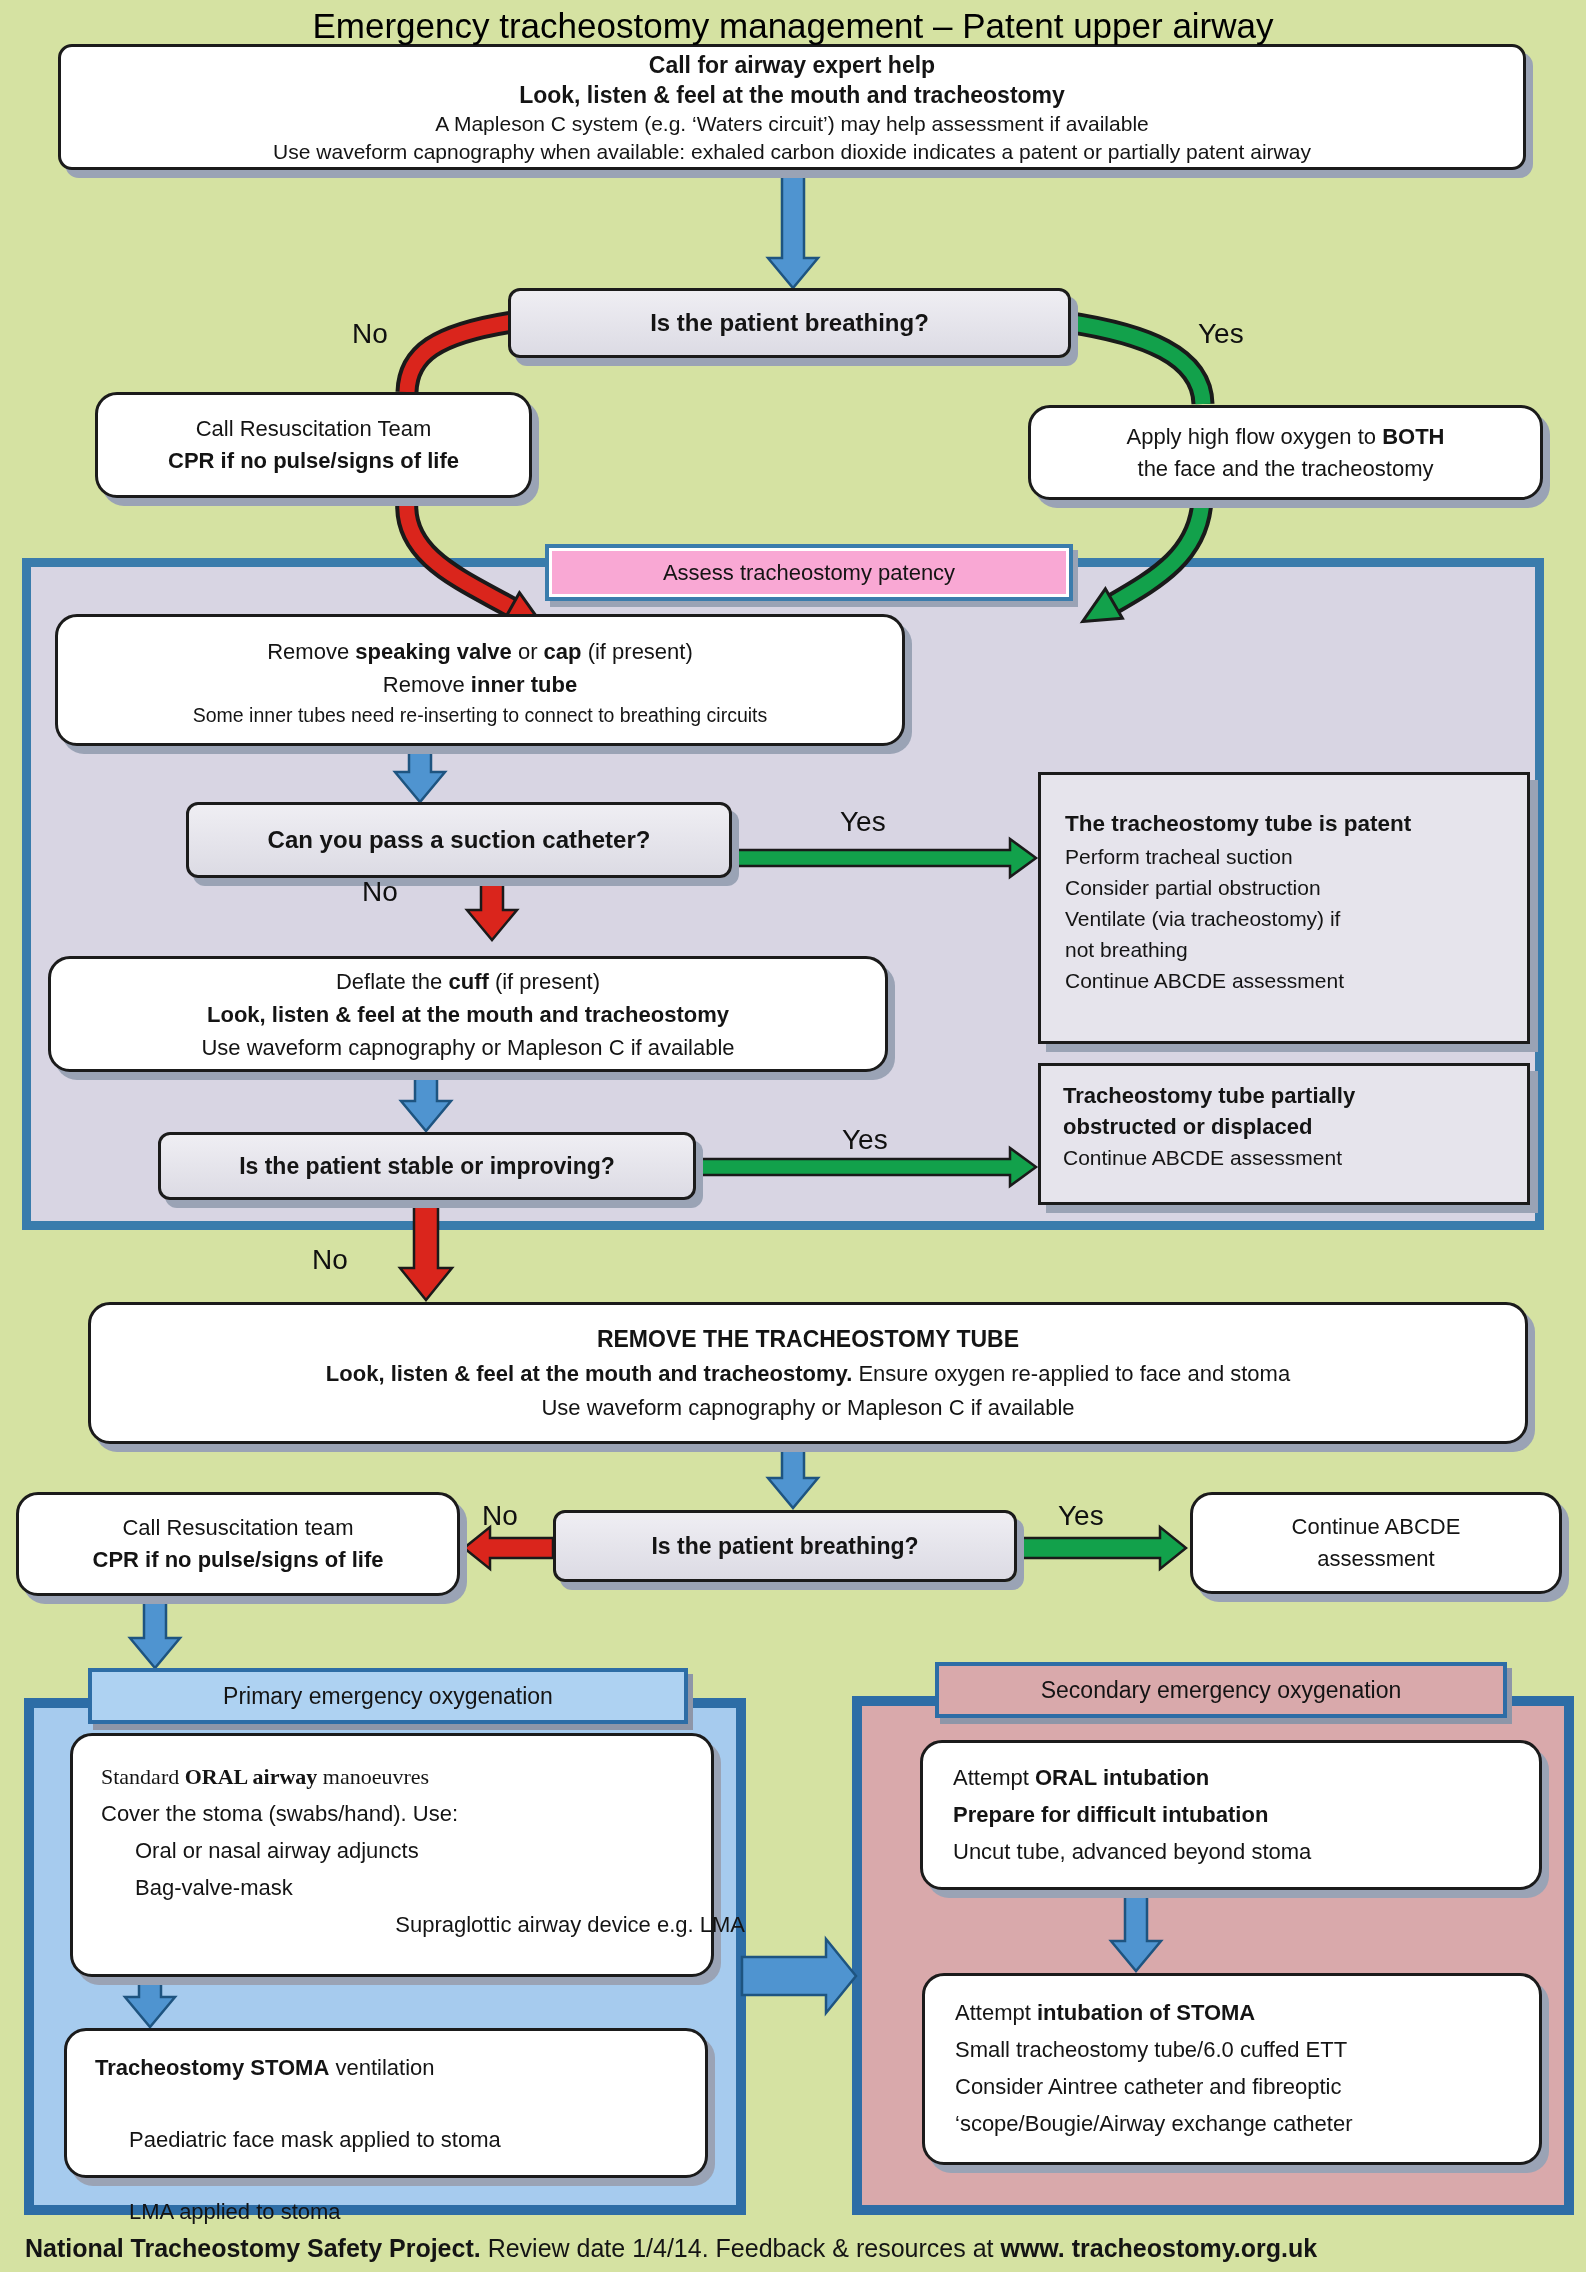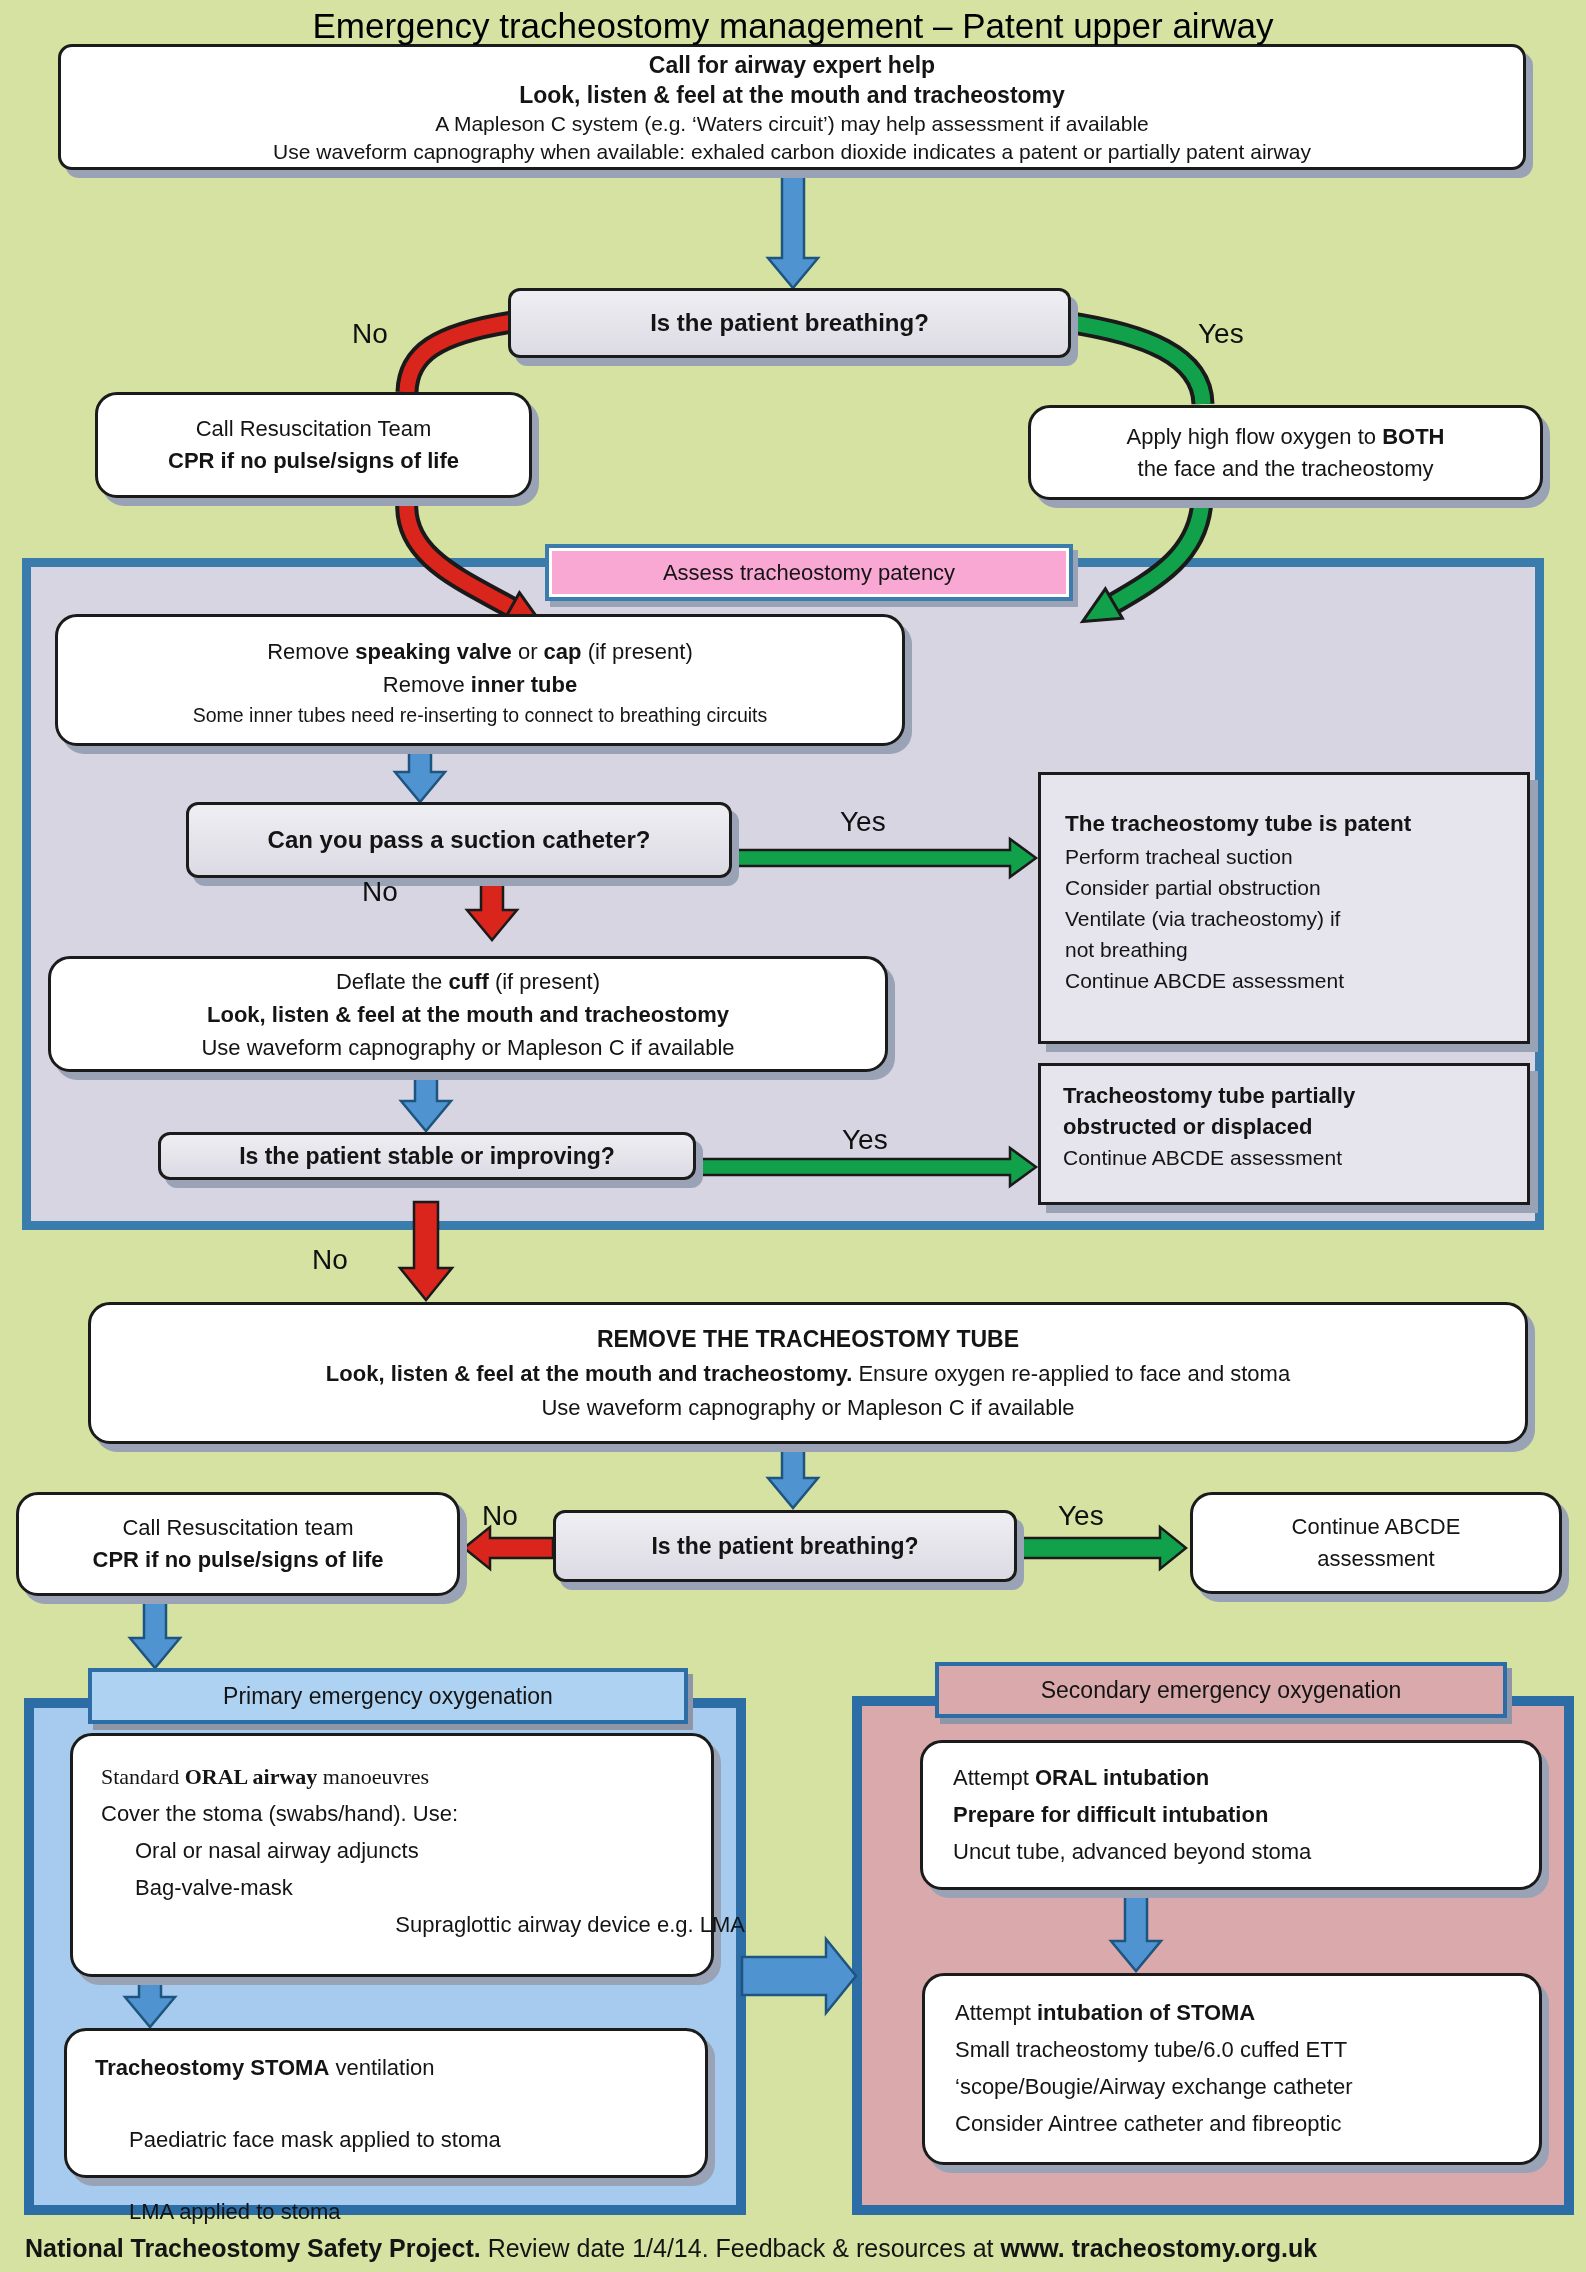--- a/index.html
+++ b/index.html
@@ -125,21 +125,21 @@
     <div class="ln t21" style="line-height:31px;">not breathing</div>
     <div class="ln t21" style="line-height:31px;">Continue ABCDE assessment</div>
   </div>
 
   <div class="box r22 sh" style="left:48px;top:956px;width:840px;height:116px;">
     <div class="ln t22" style="line-height:33px;"><span>Deflate the </span><span class="b">cuff</span><span> (if present)</span></div>
     <div class="ln t22 b" style="line-height:33px;">Look, listen &amp; feel at the mouth and tracheostomy</div>
     <div class="ln t22" style="line-height:33px;">Use waveform capnography or Mapleson C if available</div>
   </div>
 
-  <div class="box qbox sh t23" style="left:158px;top:1132px;width:538px;height:48px;">
+  <div class="box qbox sh t23" style="left:158px;top:1132px;width:538px;height:68px;">
     <div class="ln">Is the patient stable or improving?</div>
   </div>
   <div class="lbl" style="left:842px;top:1124px;">Yes</div>
   <div class="lbl" style="left:312px;top:1244px;">No</div>
 
   <div class="box sharp" style="left:1038px;top:1063px;width:492px;height:142px;padding:14px 0 0 22px;">
     <div class="ln t22 b" style="line-height:31px;">Tracheostomy tube partially</div>
     <div class="ln t22 b" style="line-height:31px;">obstructed or displaced</div>
     <div class="ln t21" style="line-height:31px;">Continue ABCDE assessment</div>
   </div>
@@ -185,21 +185,21 @@
     <span>Secondary emergency oxygenation</span>
   </div>
   <div class="box r22 sh left" style="left:920px;top:1740px;width:622px;height:150px;justify-content:flex-start;padding:16px 0 0 30px;">
     <div class="ln t22" style="line-height:37px;"><span>Attempt </span><span class="b">ORAL intubation</span></div>
     <div class="ln t22 b" style="line-height:37px;">Prepare for difficult intubation</div>
     <div class="ln t22" style="line-height:37px;">Uncut tube, advanced beyond stoma</div>
   </div>
   <div class="box r22 sh left" style="left:922px;top:1973px;width:620px;height:192px;justify-content:flex-start;padding:18px 0 0 30px;">
     <div class="ln t22" style="line-height:37px;"><span>Attempt </span><span class="b">intubation of STOMA</span></div>
     <div class="ln t22" style="line-height:37px;">Small tracheostomy tube/6.0 cuffed ETT</div>
+    <div class="ln t22" style="line-height:37px;">Consider Aintree catheter and fibreoptic</div>
     <div class="ln t22" style="line-height:37px;">‘scope/Bougie/Airway exchange catheter</div>
-    <div class="ln t22" style="line-height:37px;">Consider Aintree catheter and fibreoptic</div>
   </div>
 
   <div class="footer">
     <span class="b">National Tracheostomy Safety Project.</span><span> Review date 1/4/14. Feedback &amp; resources at </span><span class="b">www. tracheostomy.org.uk</span>
   </div>
 
 </div>
 
 </body></html>

